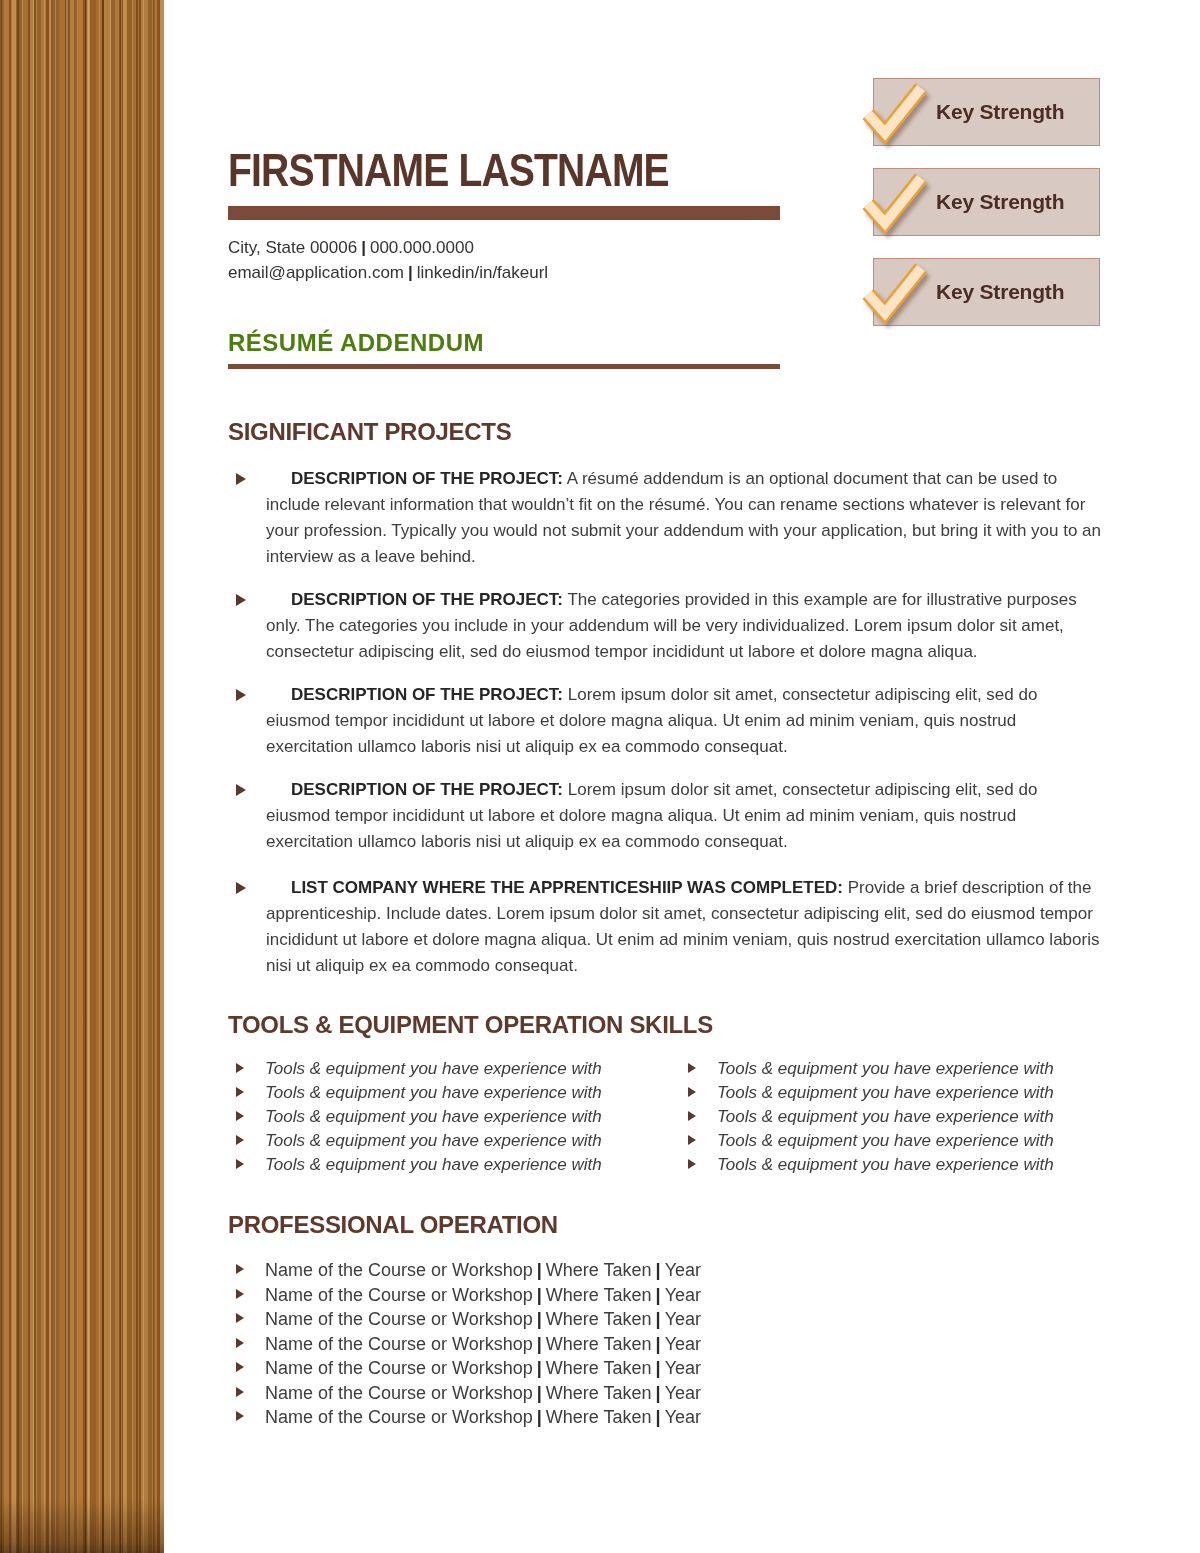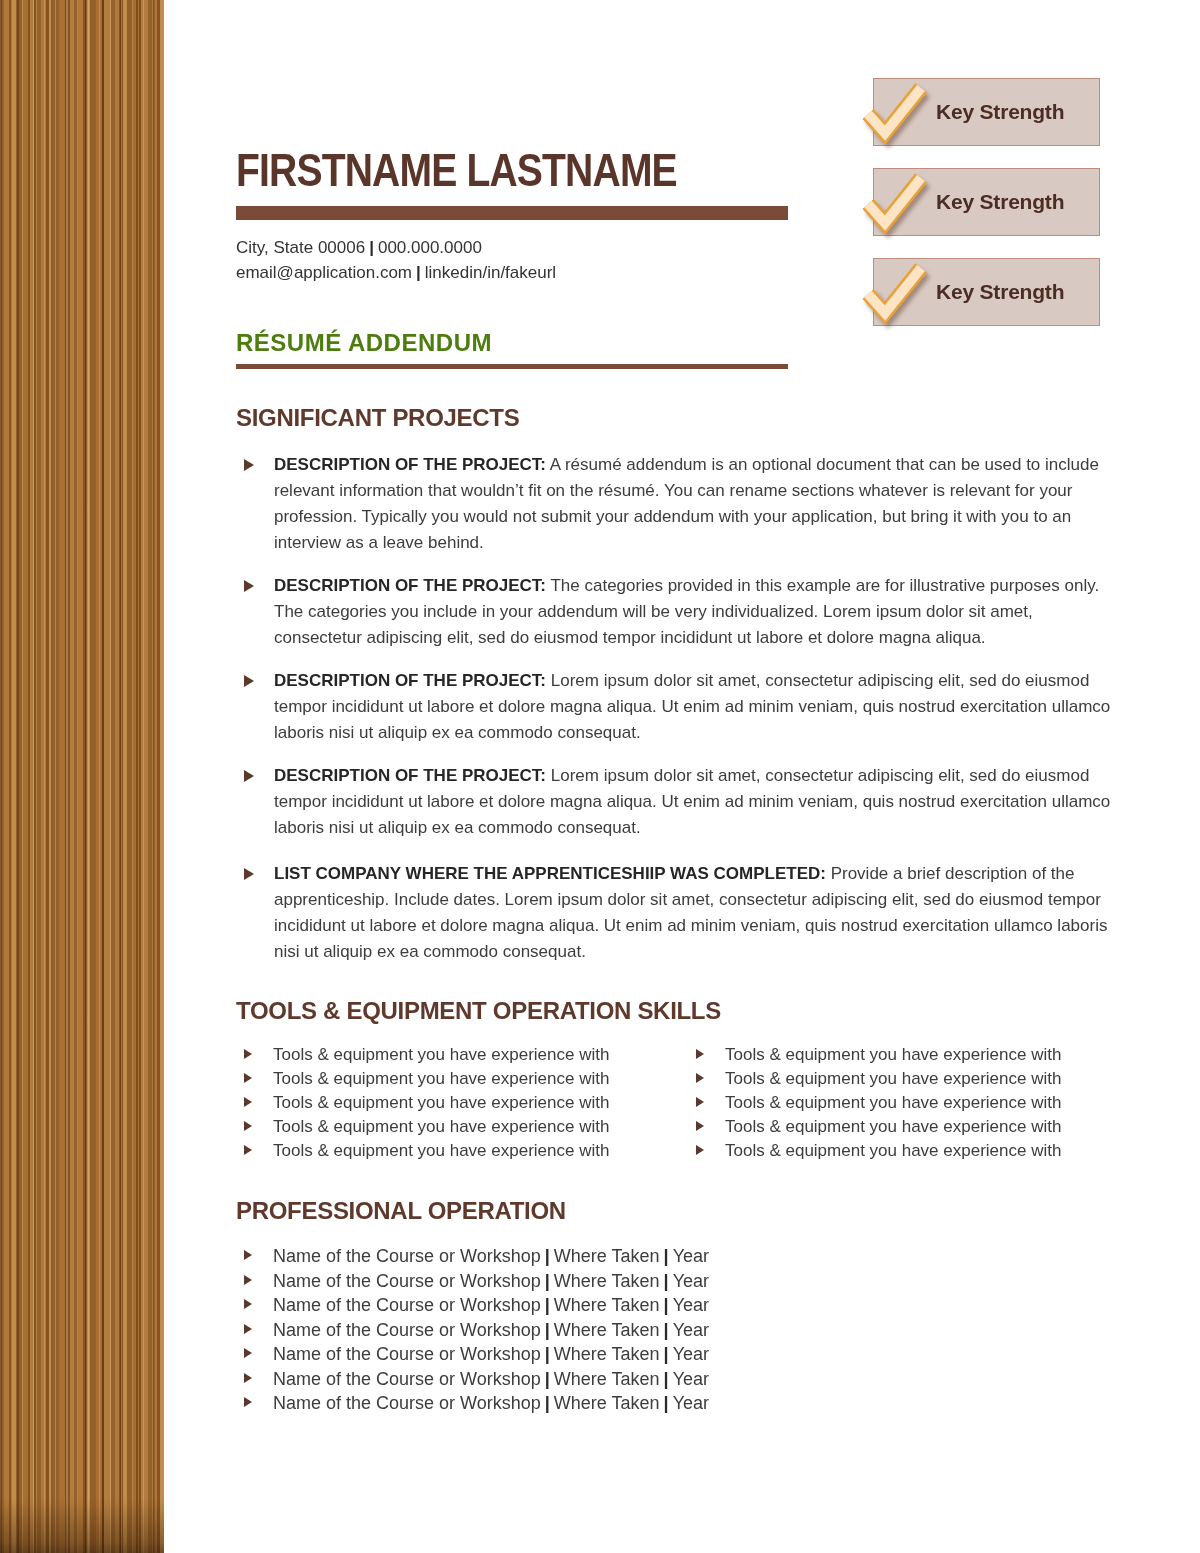--- a/index.html
+++ b/index.html
@@ -21,21 +21,21 @@
       repeating-linear-gradient(90deg, rgba(72,38,8,0.45) 0 2px, rgba(0,0,0,0) 2px 17px),
       repeating-linear-gradient(90deg, rgba(255,221,160,0.28) 0 1px, rgba(0,0,0,0) 1px 11px),
       repeating-linear-gradient(90deg,
         #96622b 0 4px, #b0783a 4px 9px, #8a5220 9px 12px,
         #c08d4a 12px 16px, #96602a 16px 22px, #a86f33 22px 28px,
         #83501f 28px 30px, #b37d3f 30px 37px);
   }
 
   
   .content {
-    position: absolute; left: 236px; top: 0; width: 877px;
+    position: absolute; left: 228px; top: 0; width: 877px;
   }
 
   .name {
     margin-top: 143px;
     font-size: 46px; font-weight: bold; color: #5a352a;
     letter-spacing: -1px; white-space: nowrap;
     transform: scaleX(0.85); transform-origin: left center;
   }
   .name-bar {
     margin-top: 9px; width: 552px; height: 14px; background: #7b4a39;
@@ -49,47 +49,47 @@
     margin-top: 44px;
     font-size: 24px; font-weight: bold; color: #4d7c0f; letter-spacing: 0.5px;
   }
   .doc-title-bar {
     margin-top: 7px; width: 552px; height: 5px; background: #7b4a39;
   }
 
   .section-title {
     font-size: 24px; font-weight: bold; color: #5f392c; letter-spacing: -0.3px;
   }
-  .sec-projects   .section-title { margin-top: 35px; }
+  .sec-projects   .section-title { margin-top: 49px; }
   .sec-apprentice .section-title { margin-top: 38px; }
   .sec-tools      .section-title { margin-top: 32px; }
   .sec-training   .section-title { margin-top: 34px; }
 
   ul.bullets { list-style: none; margin-top: 20px; }
   li.bullet-item {
     position: relative; padding-left: 38px;
     font-size: 17px; line-height: 26px; margin-bottom: 17px;
   }
-  li.bullet-item .lead { font-weight: bold; color: #262626; }
+  li.bullet-item .lead { font-weight: bold; color: #262626; margin-left: 25px; }
   .arrow {
     position: absolute; left: 8px; top: 7px;
     width: 0; height: 0;
     border-left: 10px solid #5a3a2c;
     border-top: 6.5px solid transparent;
     border-bottom: 6.5px solid transparent;
   }
 
   
   .tools-cols { display: flex; margin-top: 18px; }
   .tools-col { list-style: none; }
   .tools-col.left  { width: 452px; }
   .tools-col.right { width: 425px; }
   .tools-col li {
     position: relative; padding-left: 37px;
-    font-size: 17px; line-height: 24px; margin-bottom: 0;
+    font-size: 17px; line-height: 24px; margin-bottom: 0; font-style: italic;
   }
   .tools-col .arrow, .training-list .arrow {
     top: 6px;
     border-left-width: 8px; border-top-width: 5.5px; border-bottom-width: 5.5px;
   }
 
   
   .training-list { list-style: none; margin-top: 19px; }
   .training-list li {
     position: relative; padding-left: 37px;

